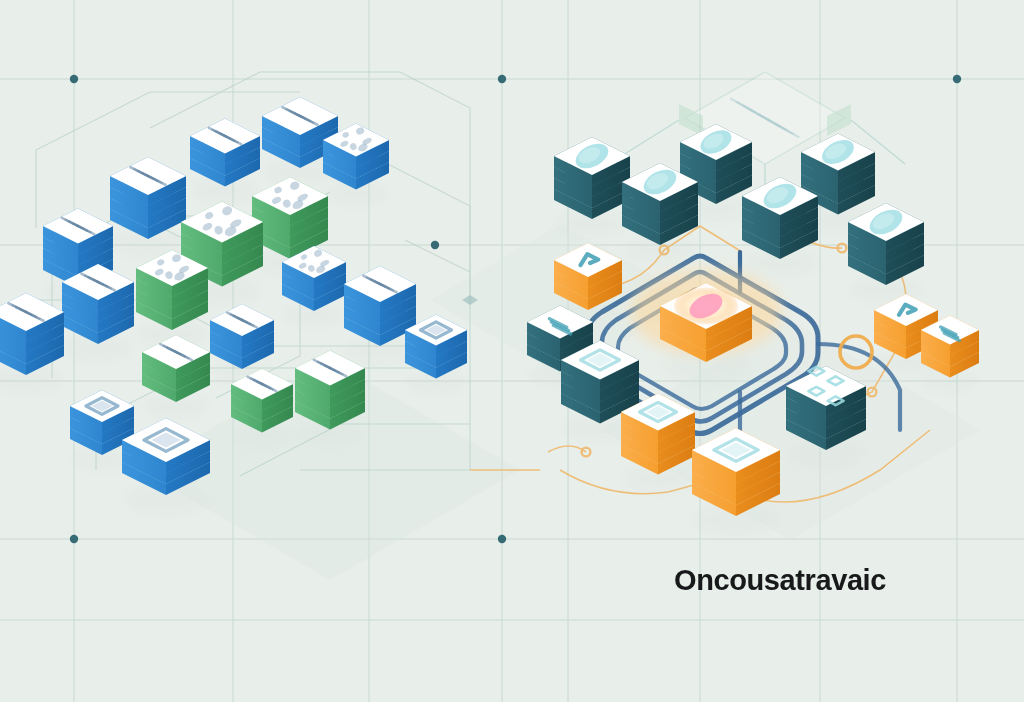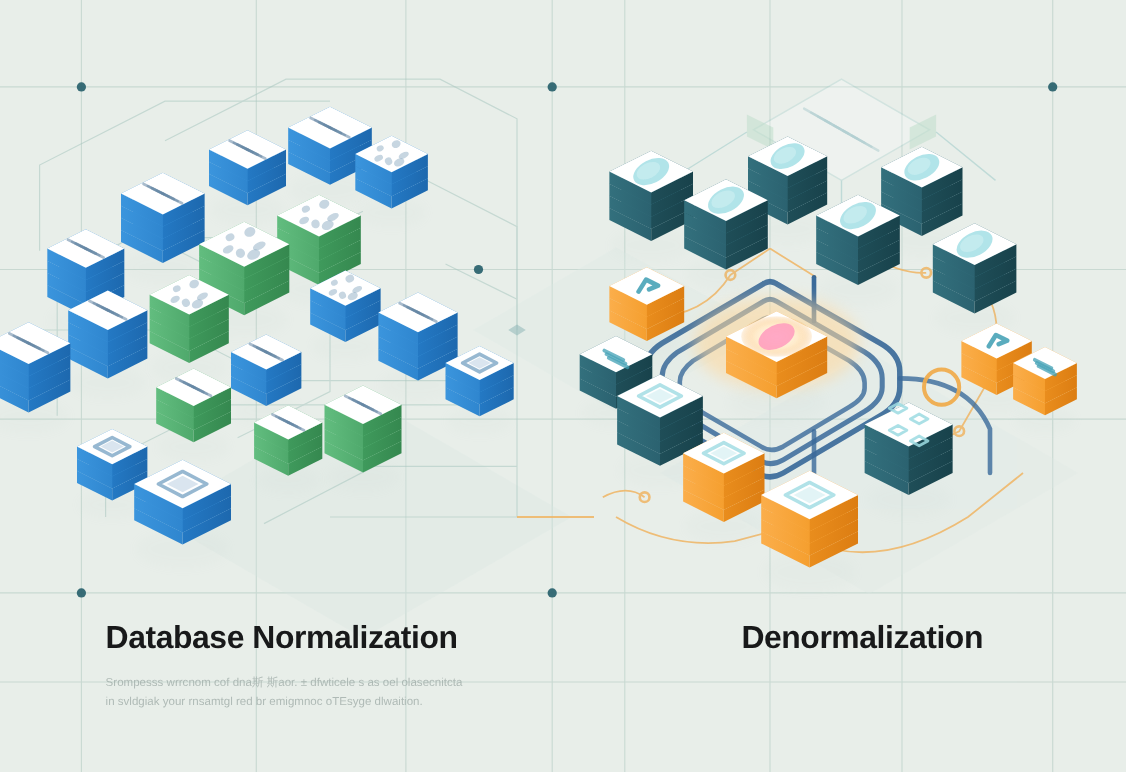--- a/index.html
+++ b/index.html
@@ -963,23 +963,19 @@
               <path d="M 736 438.56 L 758 450 L 736 461.44 L 714 450 Z" fill="none" stroke="#9ddbe2" stroke-width="3.2" stroke-linejoin="round" opacity="0.85"></path>
               <path d="M 736 442.52 L 750.52 450 L 736 457.48 L 721.48 450 Z" fill="#9ddbe2" opacity="0.3"></path>
             </g>
           </g>
         </g>
       </g>
   </svg>
 
   <div class="captions">
 
-    <div class="caption cap-left">
-      <div class="cap-title">Database Normalization</div>
-      <div class="cap-sub">Srompesss wrrcnom cof dna斯 斯aor. ± dfwticele s as oel olasecnitcta in svldgiak your rnsamtgl red br emigmnoc oTEsyge dlwaition.</div>
-    </div>
 
     <div class="caption cap-right">
-      <div class="cap-title">Denormalization</div>
+      <div class="cap-title">Oncousatravaic</div>
     </div>
 
   </div>
 </div>
 
 </body></html>

